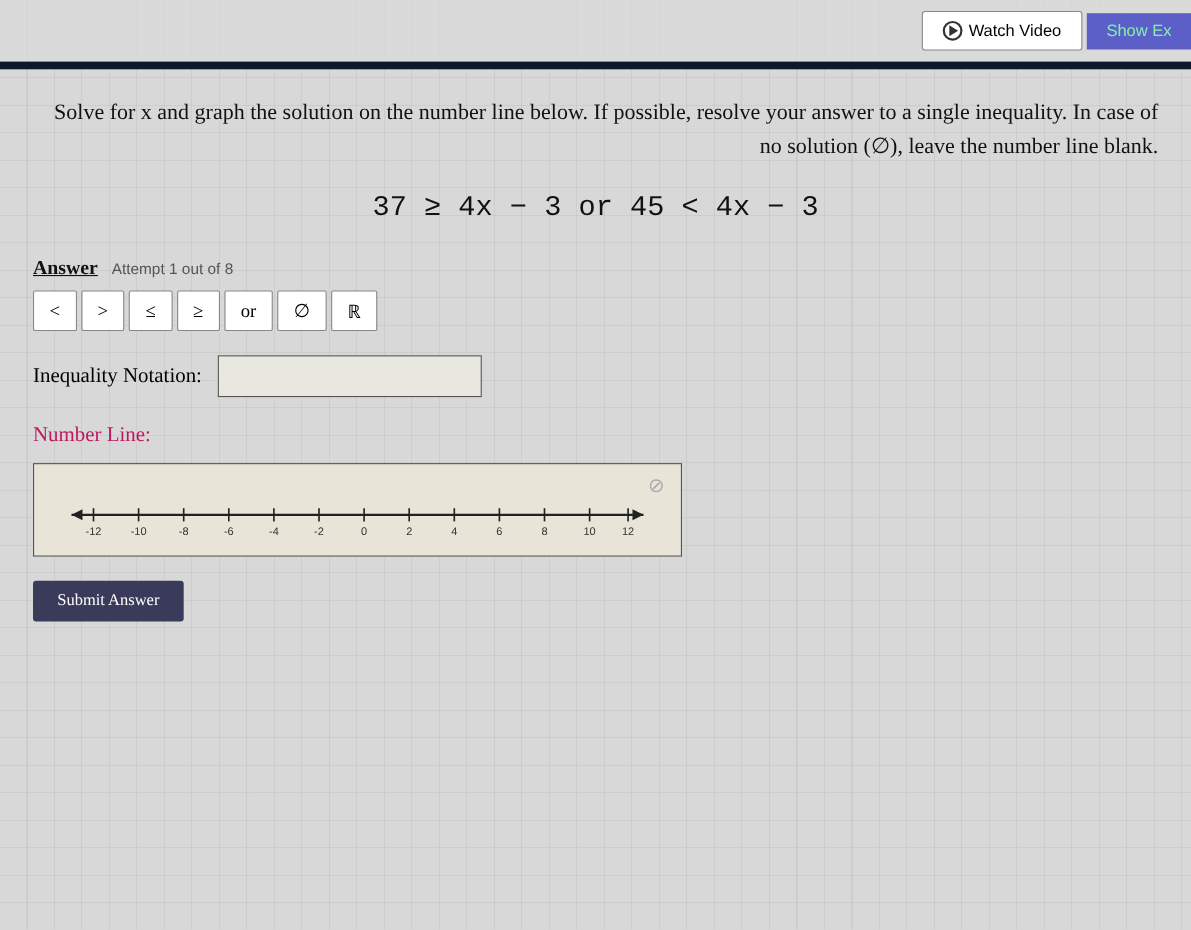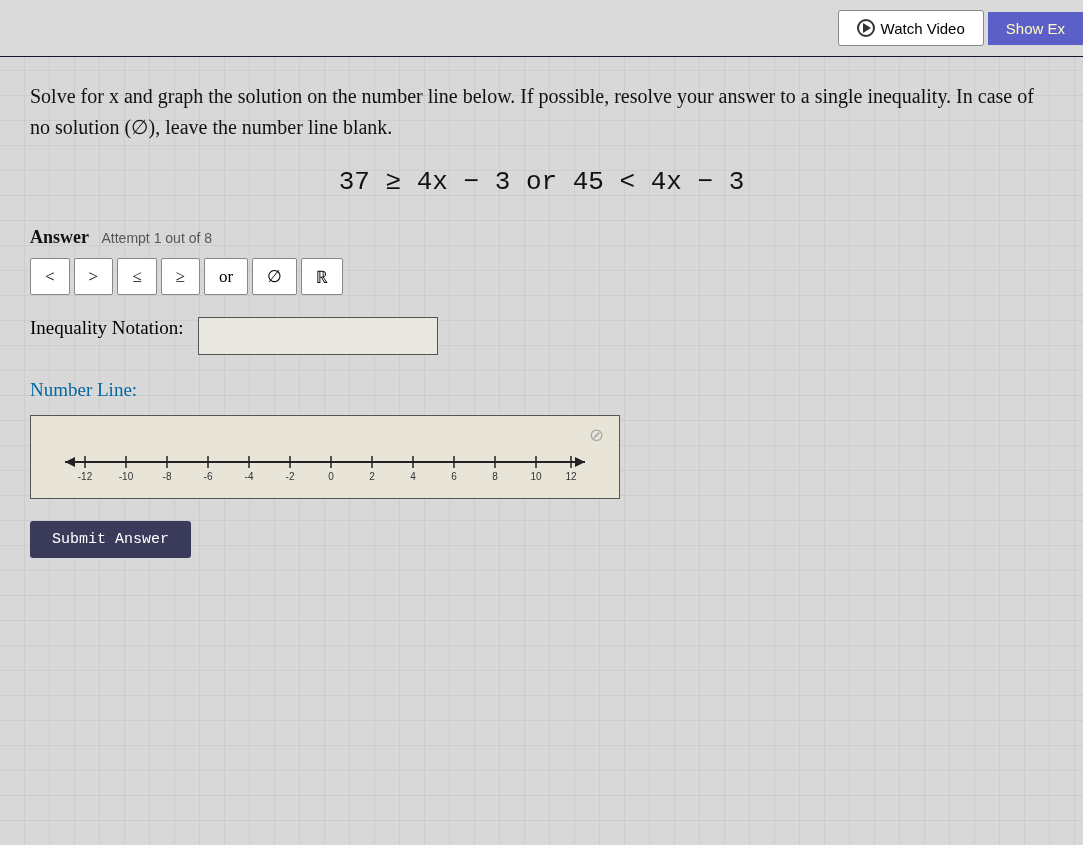--- a/index.html
+++ b/index.html
@@ -26,21 +26,21 @@
       overflow: hidden;
     }
 
     
     .top-bar {
       display: flex;
       justify-content: flex-end;
       align-items: center;
       padding: 10px 0;
       gap: 0;
-      border-bottom: 1px solid #0f172a;
+      border-bottom: 7px solid #0f172a;
       background: rgba(220,220,220,0.7);
     }
 
     .watch-video-btn {
       display: flex;
       align-items: center;
       gap: 6px;
       border: 1px solid #888;
       background: white;
       padding: 8px 18px;
@@ -68,57 +68,59 @@
       width: 0;
       height: 0;
       border-top: 5px solid transparent;
       border-bottom: 5px solid transparent;
       border-left: 8px solid #333;
       margin-left: 2px;
     }
 
     .show-ex-btn {
       background: #5b5fc7;
-      color: #fef9c3;
+      color: #86efac;
       border: none;
       padding: 8px 18px;
       font-size: 15px;
       cursor: pointer;
       font-family: Arial, sans-serif;
     }
 
     
     .main-content {
       padding: 24px 30px 30px 30px;
     }
 
     .problem-text {
       font-size: 20px;
       line-height: 1.55;
       color: #111;
       margin-bottom: 20px;
       font-family: Georgia, serif;
+      text-align: right;
     }
 
     .equation-block {
       text-align: center;
       font-size: 26px;
       margin: 24px 0 30px 0;
       font-family: Liberation Mono, monospace;
       color: #111;
     }
 
     .answer-label {
       font-size: 18px;
       margin-bottom: 10px;
       color: #111;
     }
 
     .answer-label strong {
       font-weight: bold;
+      text-decoration: underline;
     }
 
     .attempt-text {
       font-size: 14px;
       color: #555;
       font-family: Arial, sans-serif;
       margin-left: 8px;
     }
 
     
@@ -137,21 +139,21 @@
       cursor: pointer;
       font-family: Georgia, serif;
       min-width: 38px;
       text-align: center;
       border-radius: 2px;
     }
 
     
     .notation-row {
       display: flex;
-      align-items: flex-start;
+      align-items: center;
       gap: 14px;
       margin-bottom: 24px;
       font-size: 19px;
       font-family: Georgia, serif;
     }
 
     .notation-input {
       border: 1.5px solid #555;
       background: #e8e8e0;
       width: 240px;
@@ -159,21 +161,21 @@
       font-size: 16px;
       font-family: Georgia, serif;
       padding: 4px 8px;
     }
 
     
     .number-line-label {
       font-size: 19px;
       margin-bottom: 14px;
       font-family: Georgia, serif;
-      color: #0369a1;
+      color: #be185d;
     }
 
     .number-line-container {
       border: 1.5px solid #555;
       background: #e8e4d8;
       width: 590px;
       padding: 18px 20px 10px 20px;
       position: relative;
       margin-bottom: 22px;
     }
@@ -204,21 +206,21 @@
     }
 
     
     .submit-btn {
       background: #3a3a5a;
       color: white;
       border: none;
       padding: 10px 22px;
       font-size: 15px;
       cursor: pointer;
-      font-family: Liberation Mono, monospace;
+      font-family: Liberation Serif, serif;
       border-radius: 3px;
     }
   </style>
 </head>
 <body>
 
 <div class="top-bar">
   <button class="watch-video-btn">
     <span class="circle-play"></span>
     <span>Watch Video</span>

